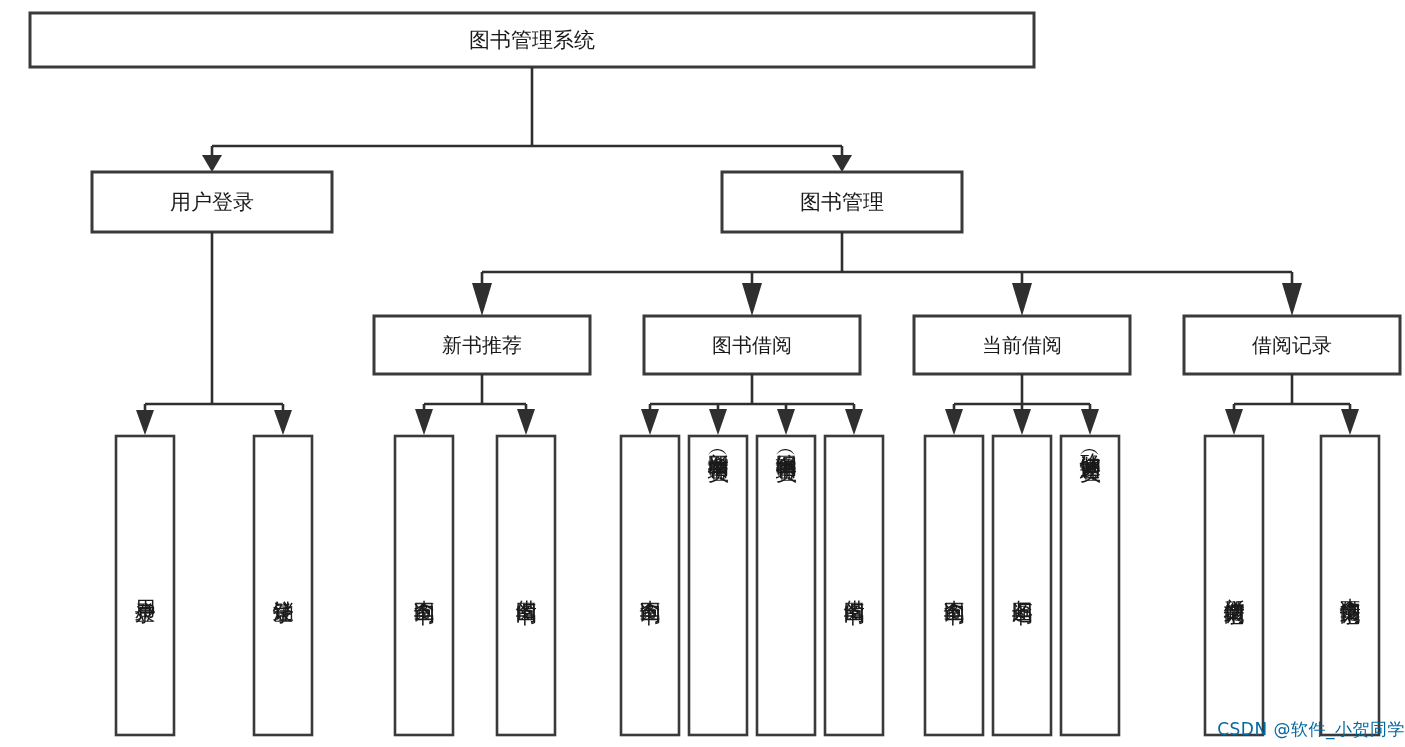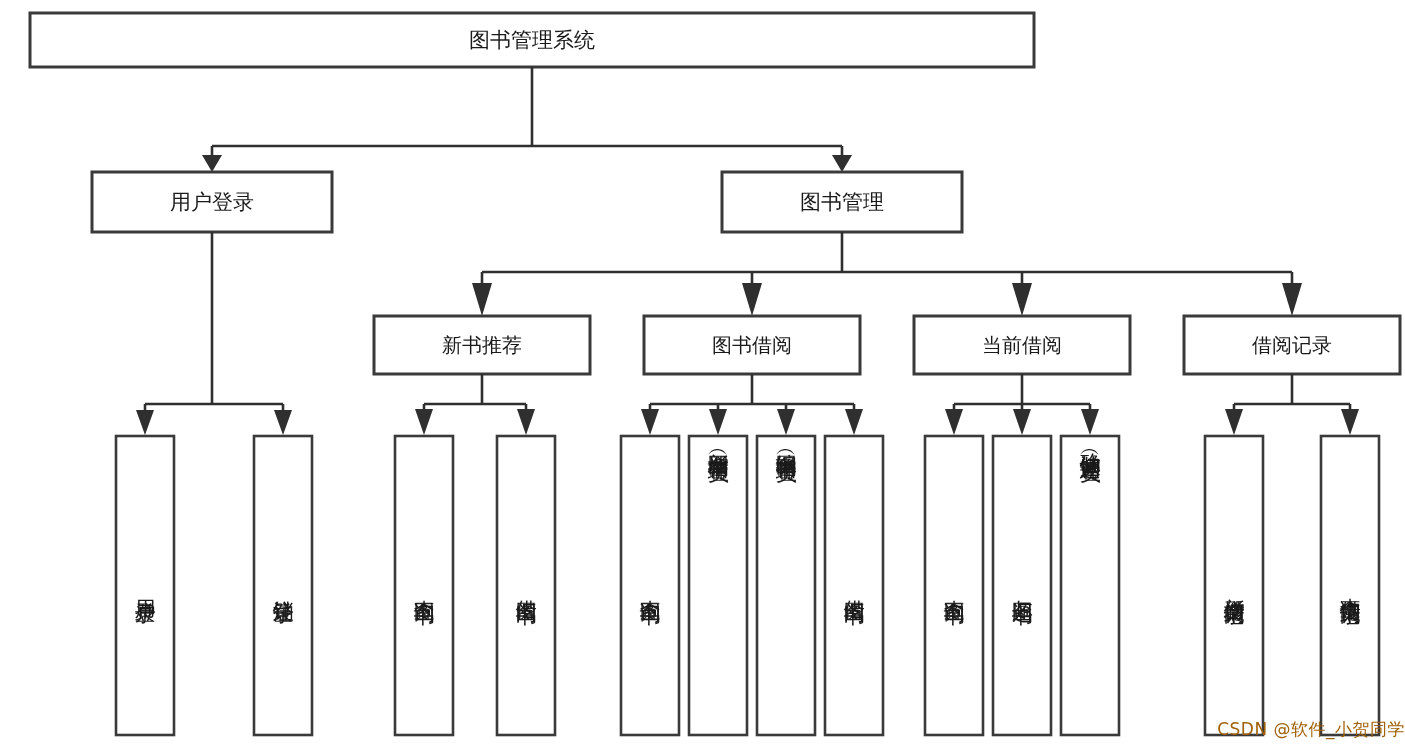--- a/index.html
+++ b/index.html
@@ -76,21 +76,21 @@
     color: #1a1a1a;
     white-space: nowrap;
     text-align: center;
   }
   .watermark {
     position: absolute;
     right: 12px;
     bottom: 6px;
     font-family: "DejaVu Sans", "Liberation Sans", sans-serif;
     font-size: 17px;
-    color: #a16207;
+    color: #0369a1;
     letter-spacing: 0.5px;
     user-select: none;
   }
 </style>
 </head>
 <body>
 
 <div id="diagram-root">
 
   <svg class="flow" viewBox="0 0 1405 747" xmlns="http://www.w3.org/2000/svg">

